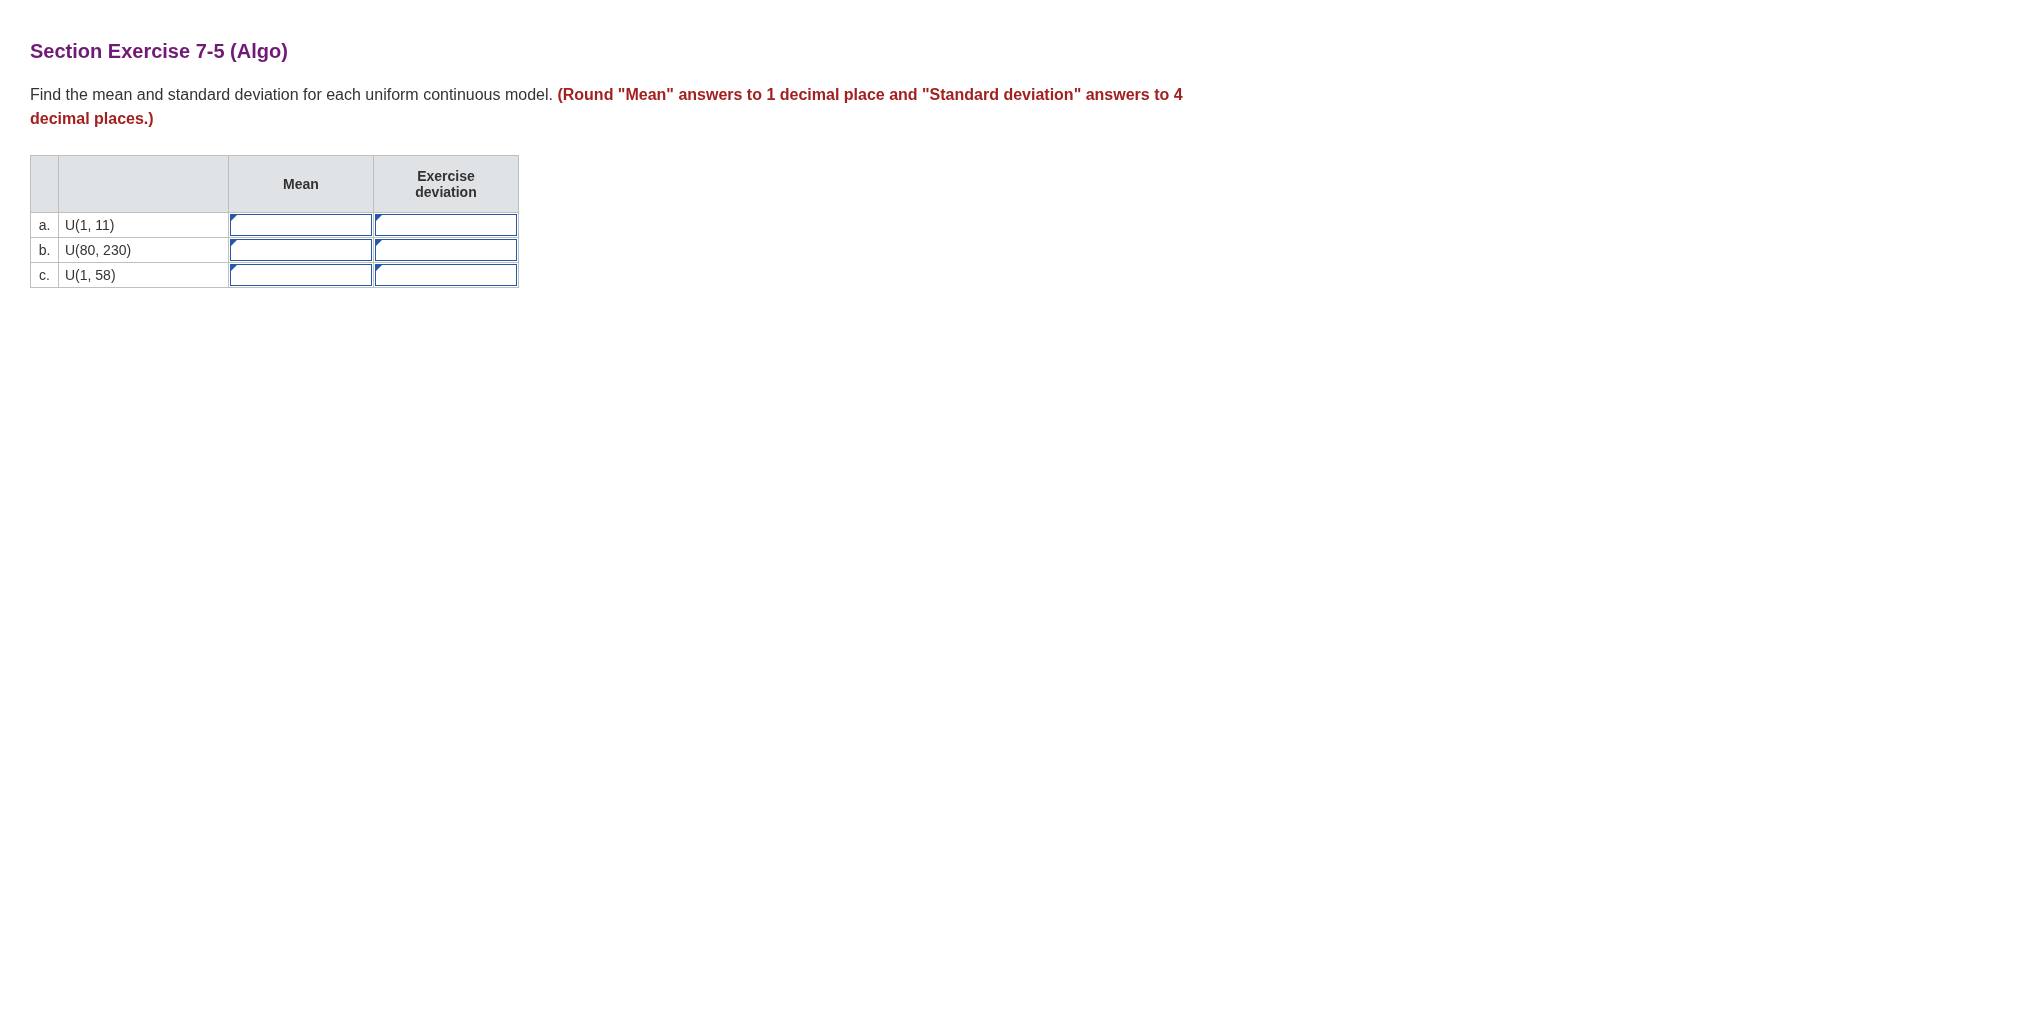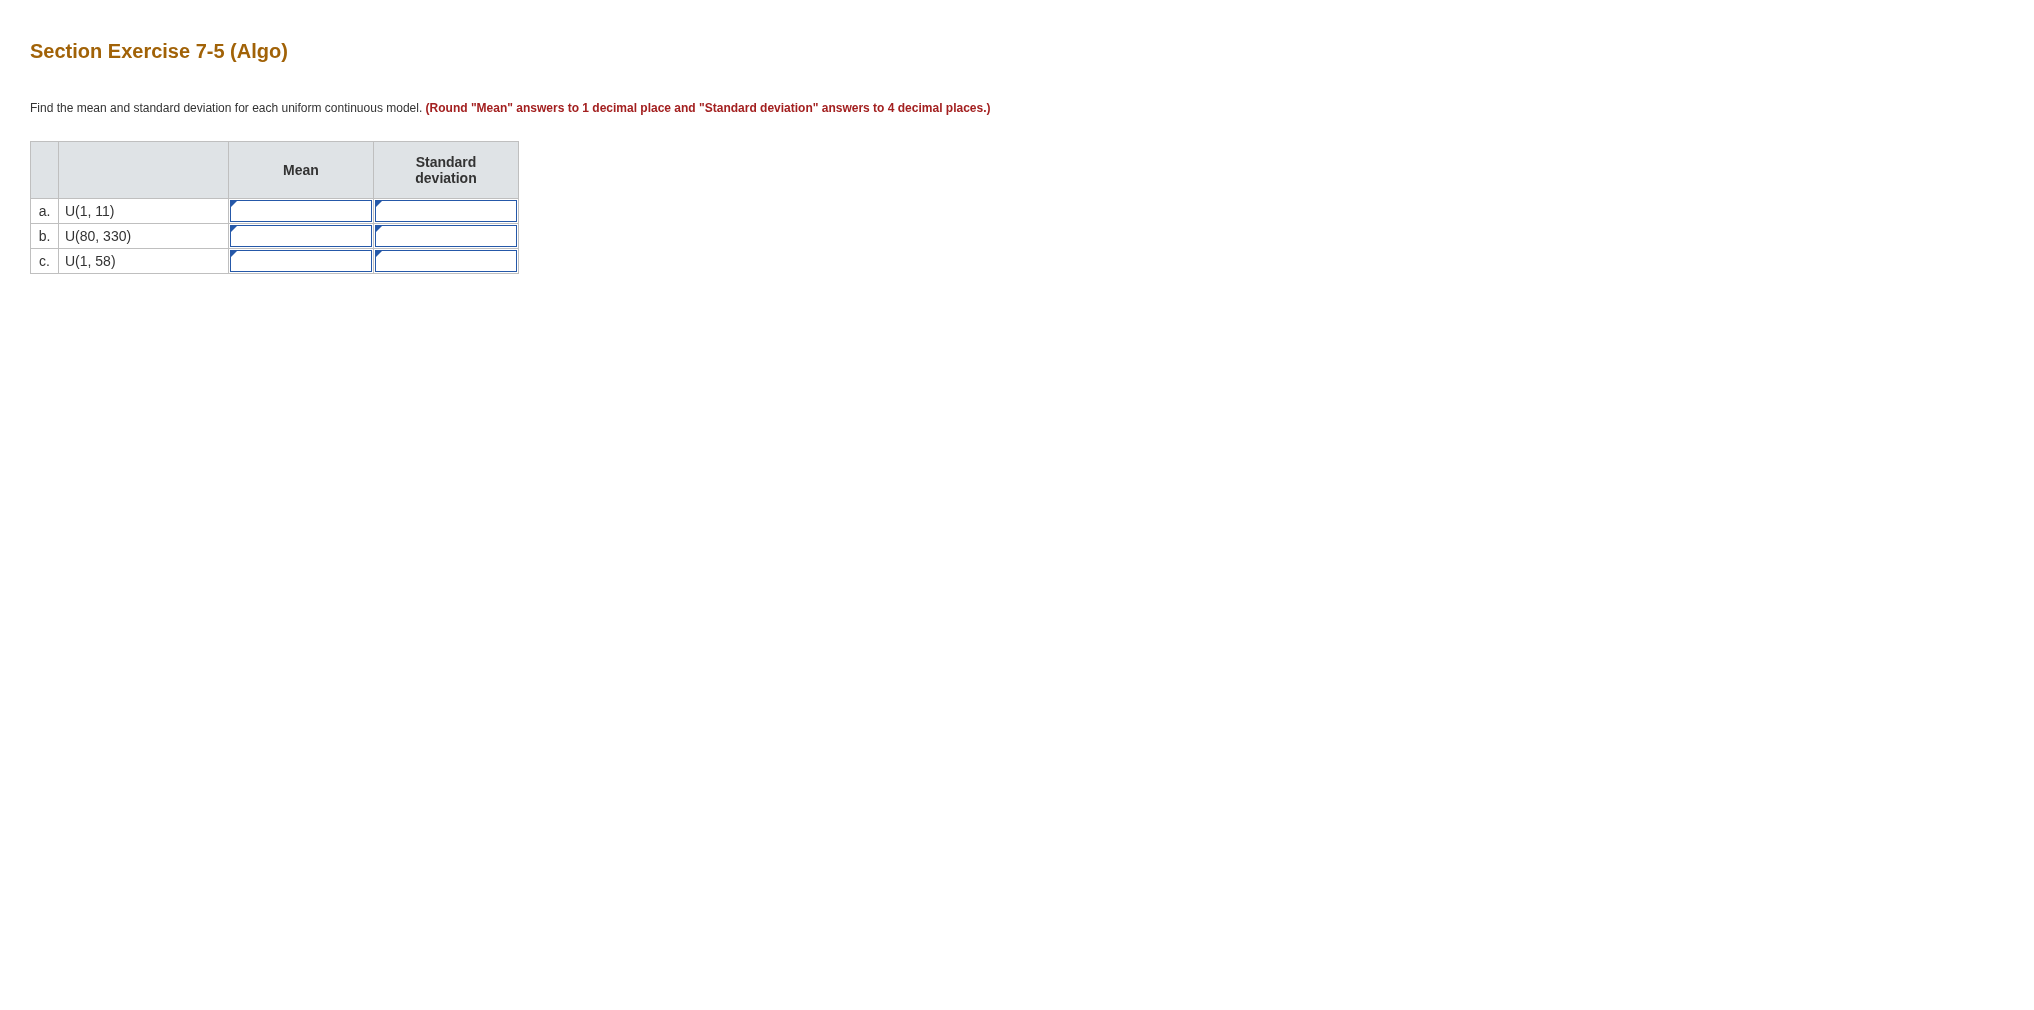--- a/index.html
+++ b/index.html
@@ -6,25 +6,25 @@
   body {
     margin: 0;
     padding: 40px 30px;
     font-family: -apple-system, BlinkMacSystemFont, "Segoe UI", Helvetica, Arial, sans-serif;
     background: #ffffff;
     color: #333333;
   }
   h2.section-title {
     font-size: 20px;
     font-weight: 700;
-    color: #a16207;
-    margin: 0 0 36px 0;
+    color: #701a75;
+    margin: 0 0 20px 0;
   }
   p.instructions {
-    font-size: 12px;
+    font-size: 16px;
     line-height: 1.5;
     color: #333333;
     margin: 0 0 24px 0;
     max-width: 1200px;
   }
   p.instructions .emphasis {
     color: #a32020;
     font-weight: 700;
   }
   table.answer-table {
@@ -108,41 +108,41 @@
     <col class="col-id">
     <col class="col-dist">
     <col class="col-input">
     <col class="col-input">
   </colgroup>
   <thead>
     <tr>
       <th class="blank"></th>
       <th class="blank"></th>
       <th>Mean</th>
-      <th>Standard deviation</th>
+      <th>Exercise deviation</th>
     </tr>
   </thead>
   <tbody>
     <tr>
       <td class="row-id">a.</td>
       <td class="row-dist">U(1, 11)</td>
       <td class="input-cell">
         <div class="input-wrap">
           <input type="text" value="" style="">
         </div>
       </td>
       <td class="input-cell">
         <div class="input-wrap">
           <input type="text" value="" style="">
         </div>
       </td>
     </tr>
     <tr>
       <td class="row-id">b.</td>
-      <td class="row-dist">U(80, 330)</td>
+      <td class="row-dist">U(80, 230)</td>
       <td class="input-cell">
         <div class="input-wrap">
           <input type="text" value="" style="">
         </div>
       </td>
       <td class="input-cell">
         <div class="input-wrap">
           <input type="text" value="" style="">
         </div>
       </td>

